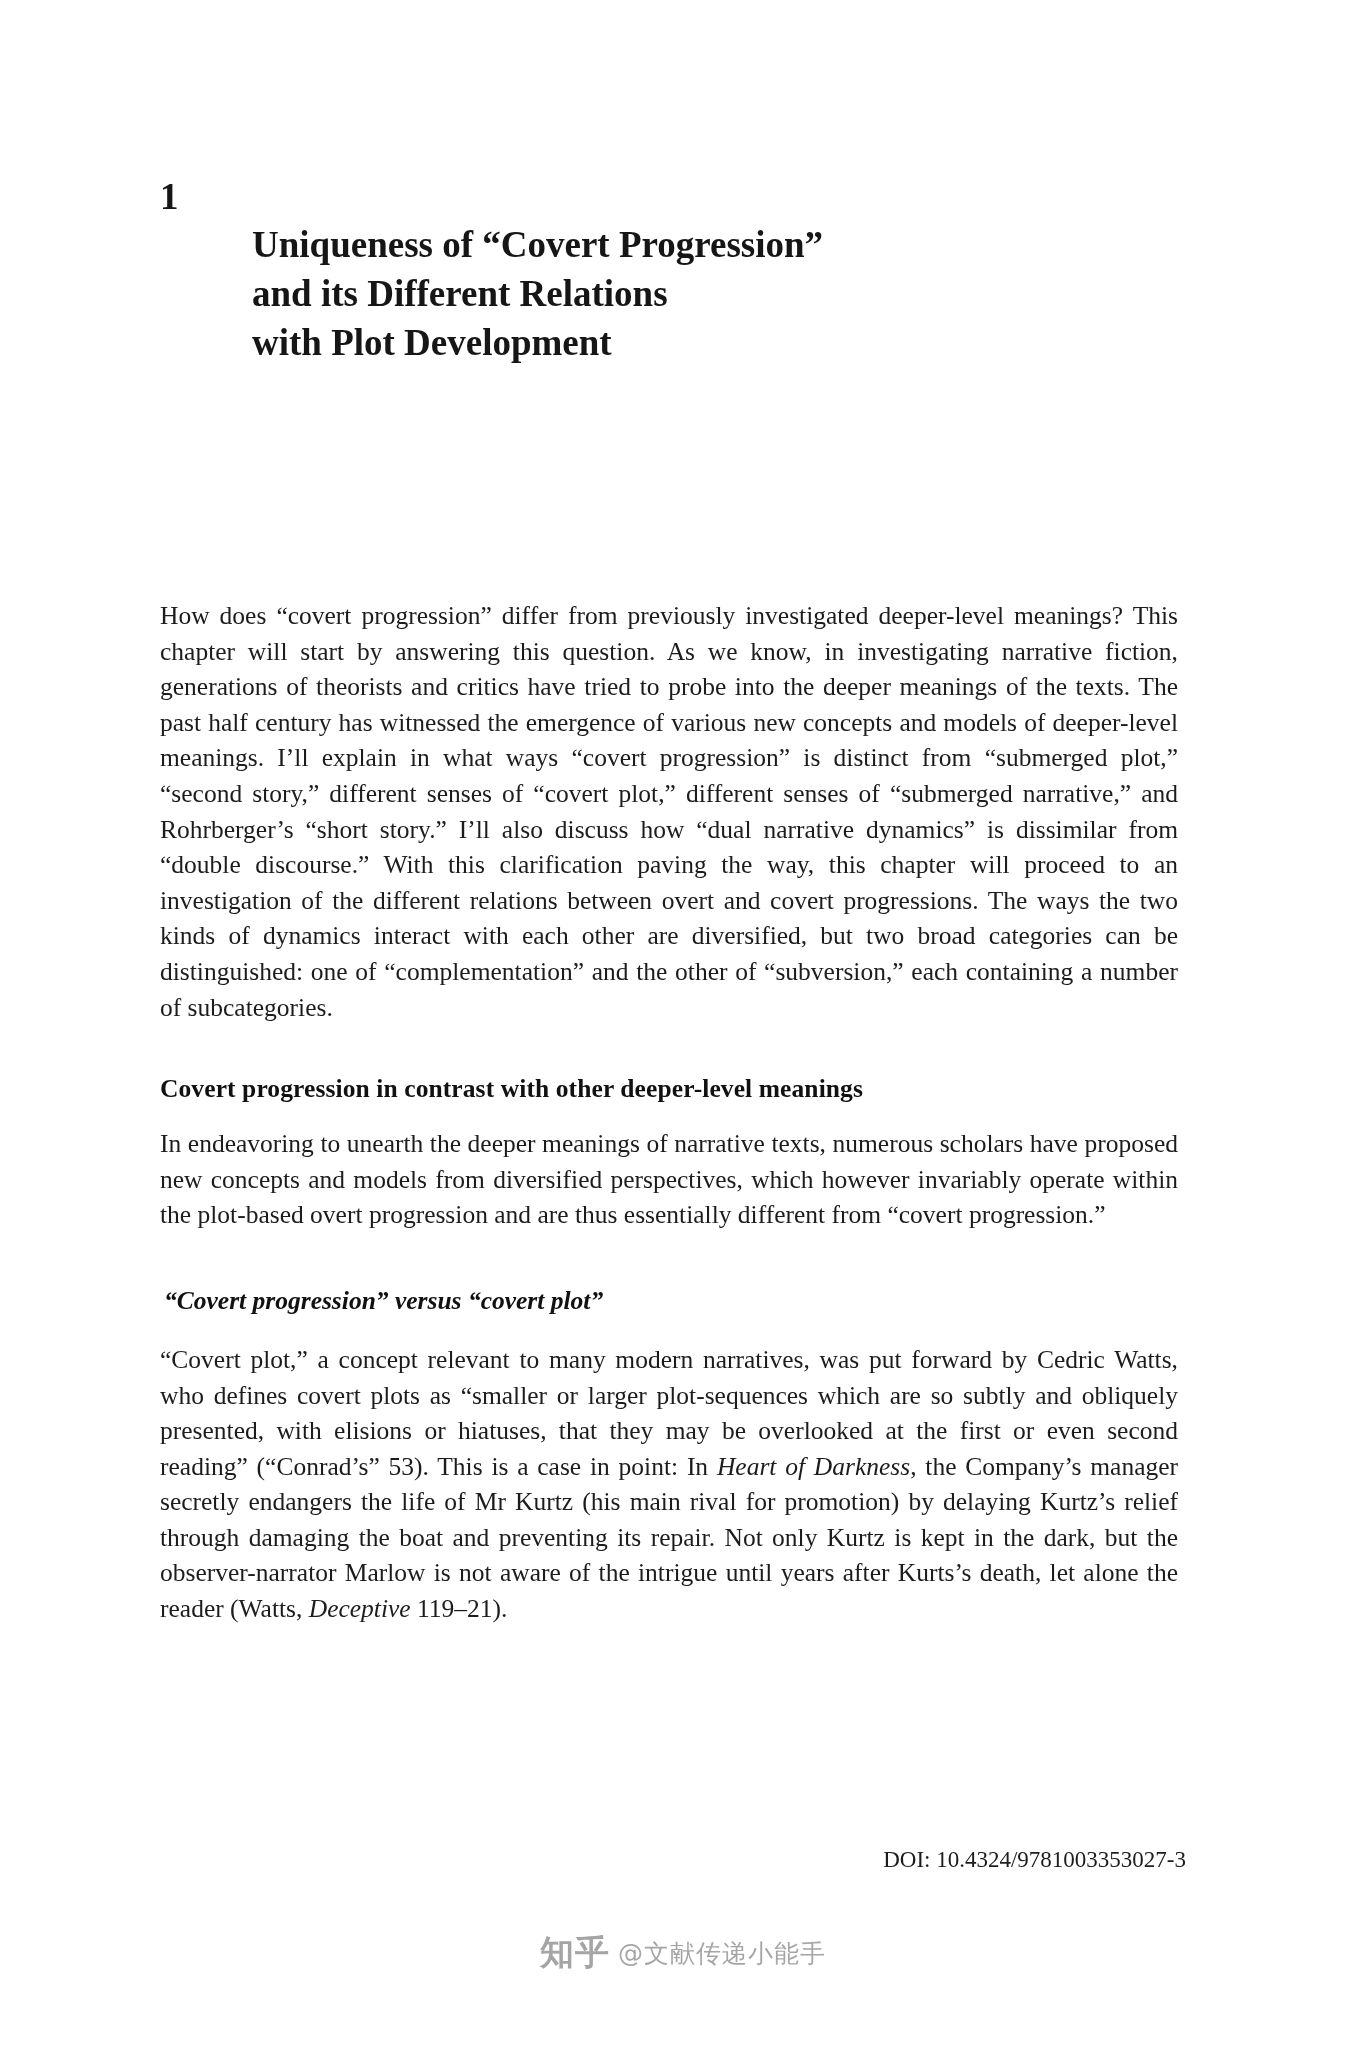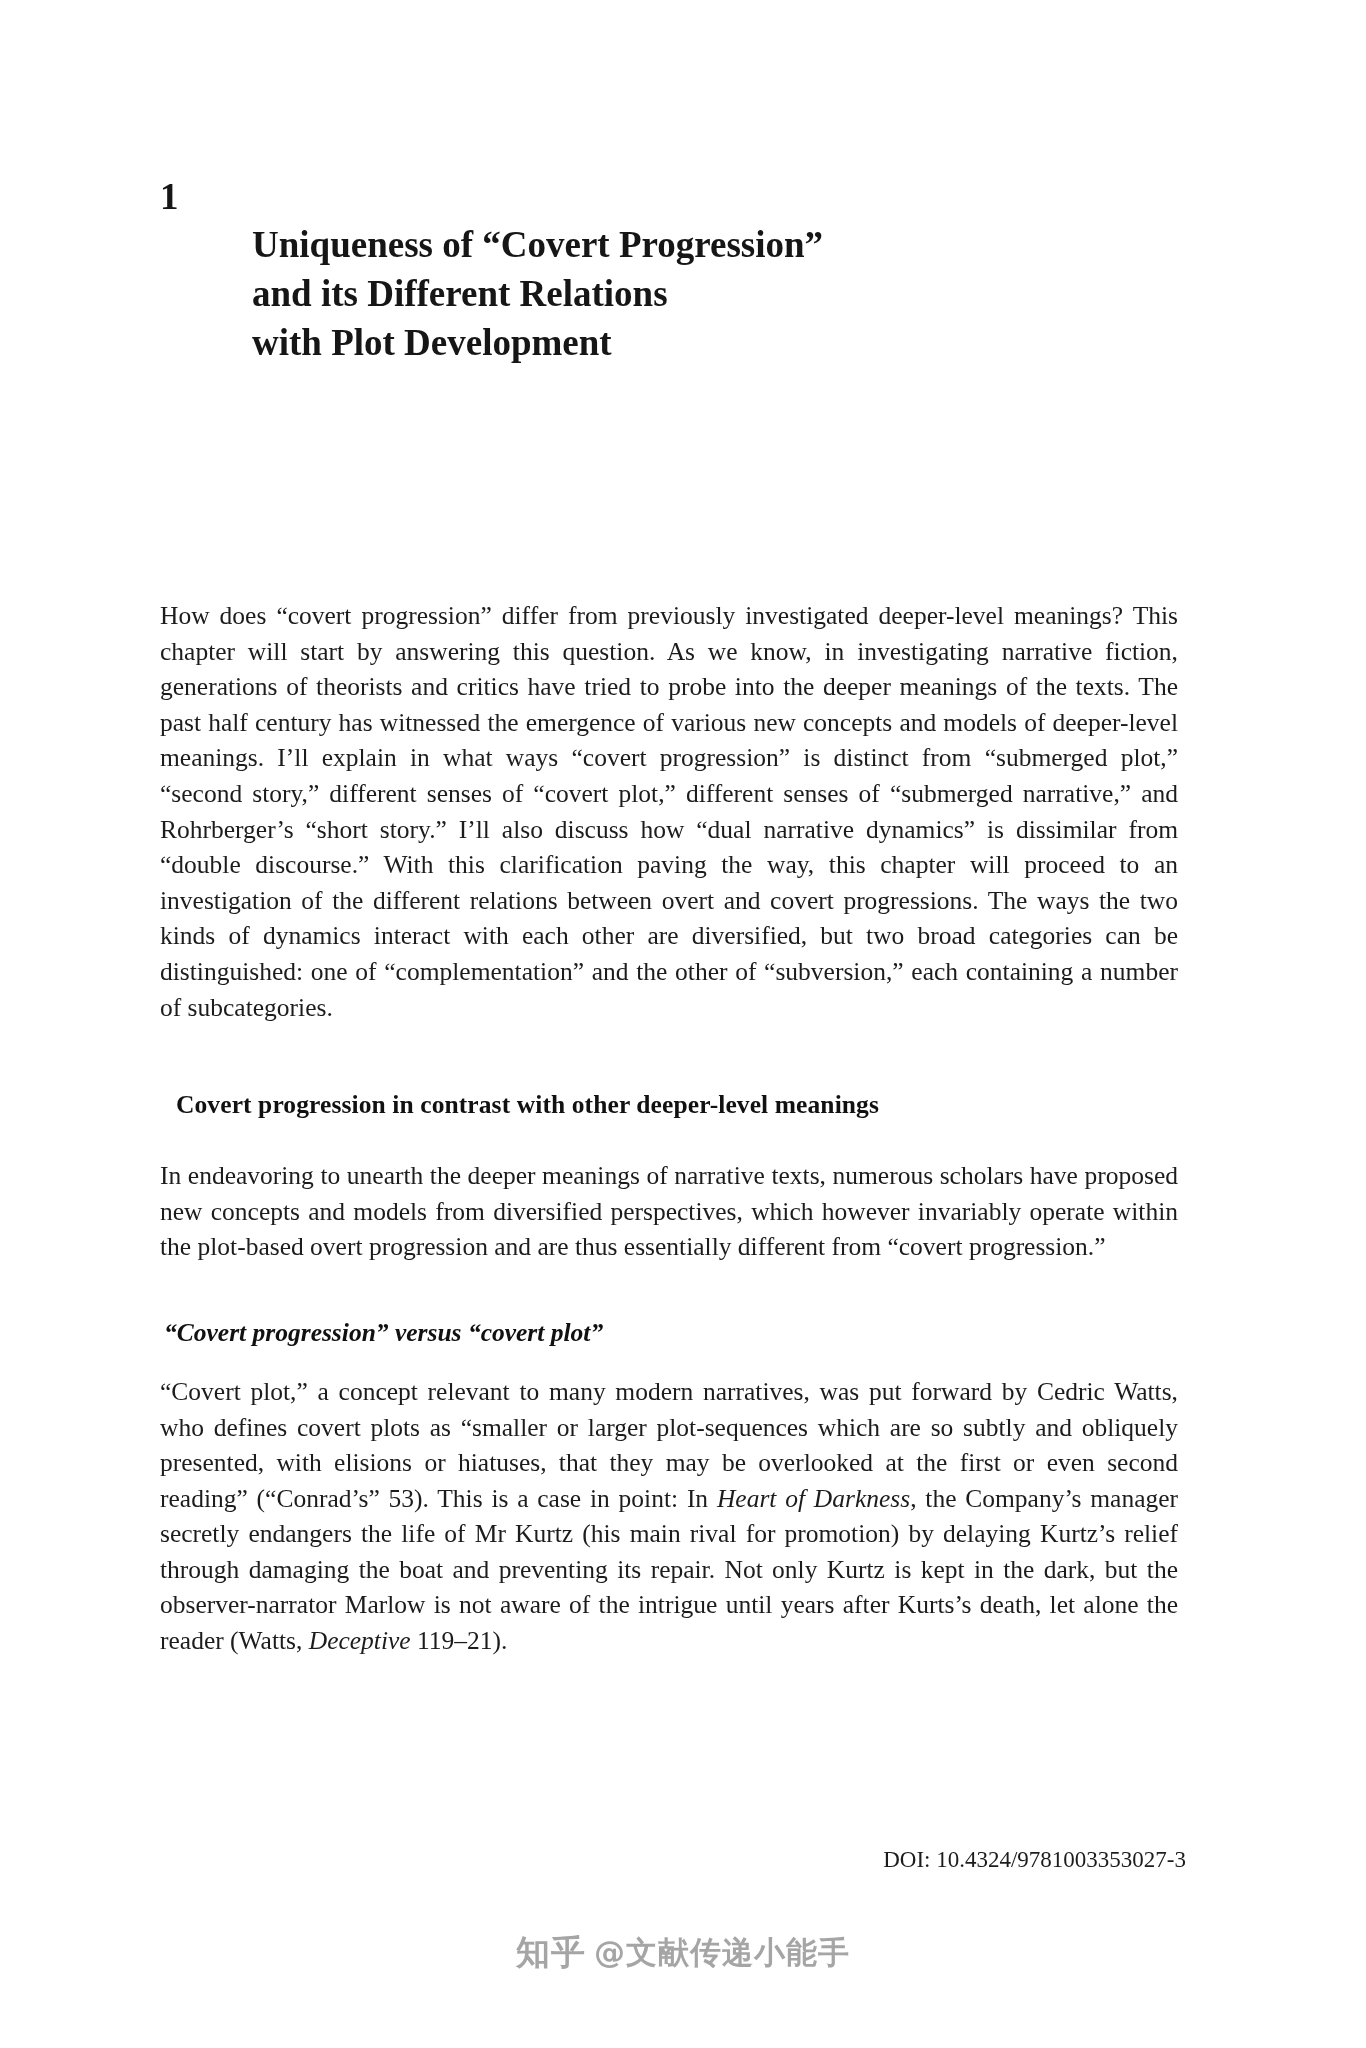--- a/index.html
+++ b/index.html
@@ -61,21 +61,21 @@
     line-height: 35.6px;
     text-align: justify;
     text-justify: inter-word;
     color: #1c1c1c;
     hyphens: none;
   }
   .gap-lg { height: 47px; }
   .gap-sm { height: 20px; }
 
   h2.section-heading {
-    margin: 16px;
+    margin: 0;
     font-size: 25.5px;
     font-weight: bold;
     line-height: 34px;
     color: #111111;
     letter-spacing: 0.1px;
   }
   h3.sub-heading {
     margin: 4px;
     font-size: 25.5px;
     font-weight: bold;
@@ -111,24 +111,23 @@
   }
   .wm-logo {
     font-family: "DejaVu Sans", sans-serif;
     font-size: 34px;
     font-weight: bold;
     color: #6f6f6f;
     letter-spacing: 1px;
   }
   .wm-text {
     font-family: "DejaVu Sans", sans-serif;
-    font-size: 31px;
+    font-size: 25px;
     color: #6f6f6f;
     letter-spacing: 1px;
-    font-weight: bold;
   }
 </style>
 </head>
 <body>
 
 <div class="page">
 
   <div class="chapter-head">
     <div class="chapter-number">1</div>
     <div class="chapter-title">

